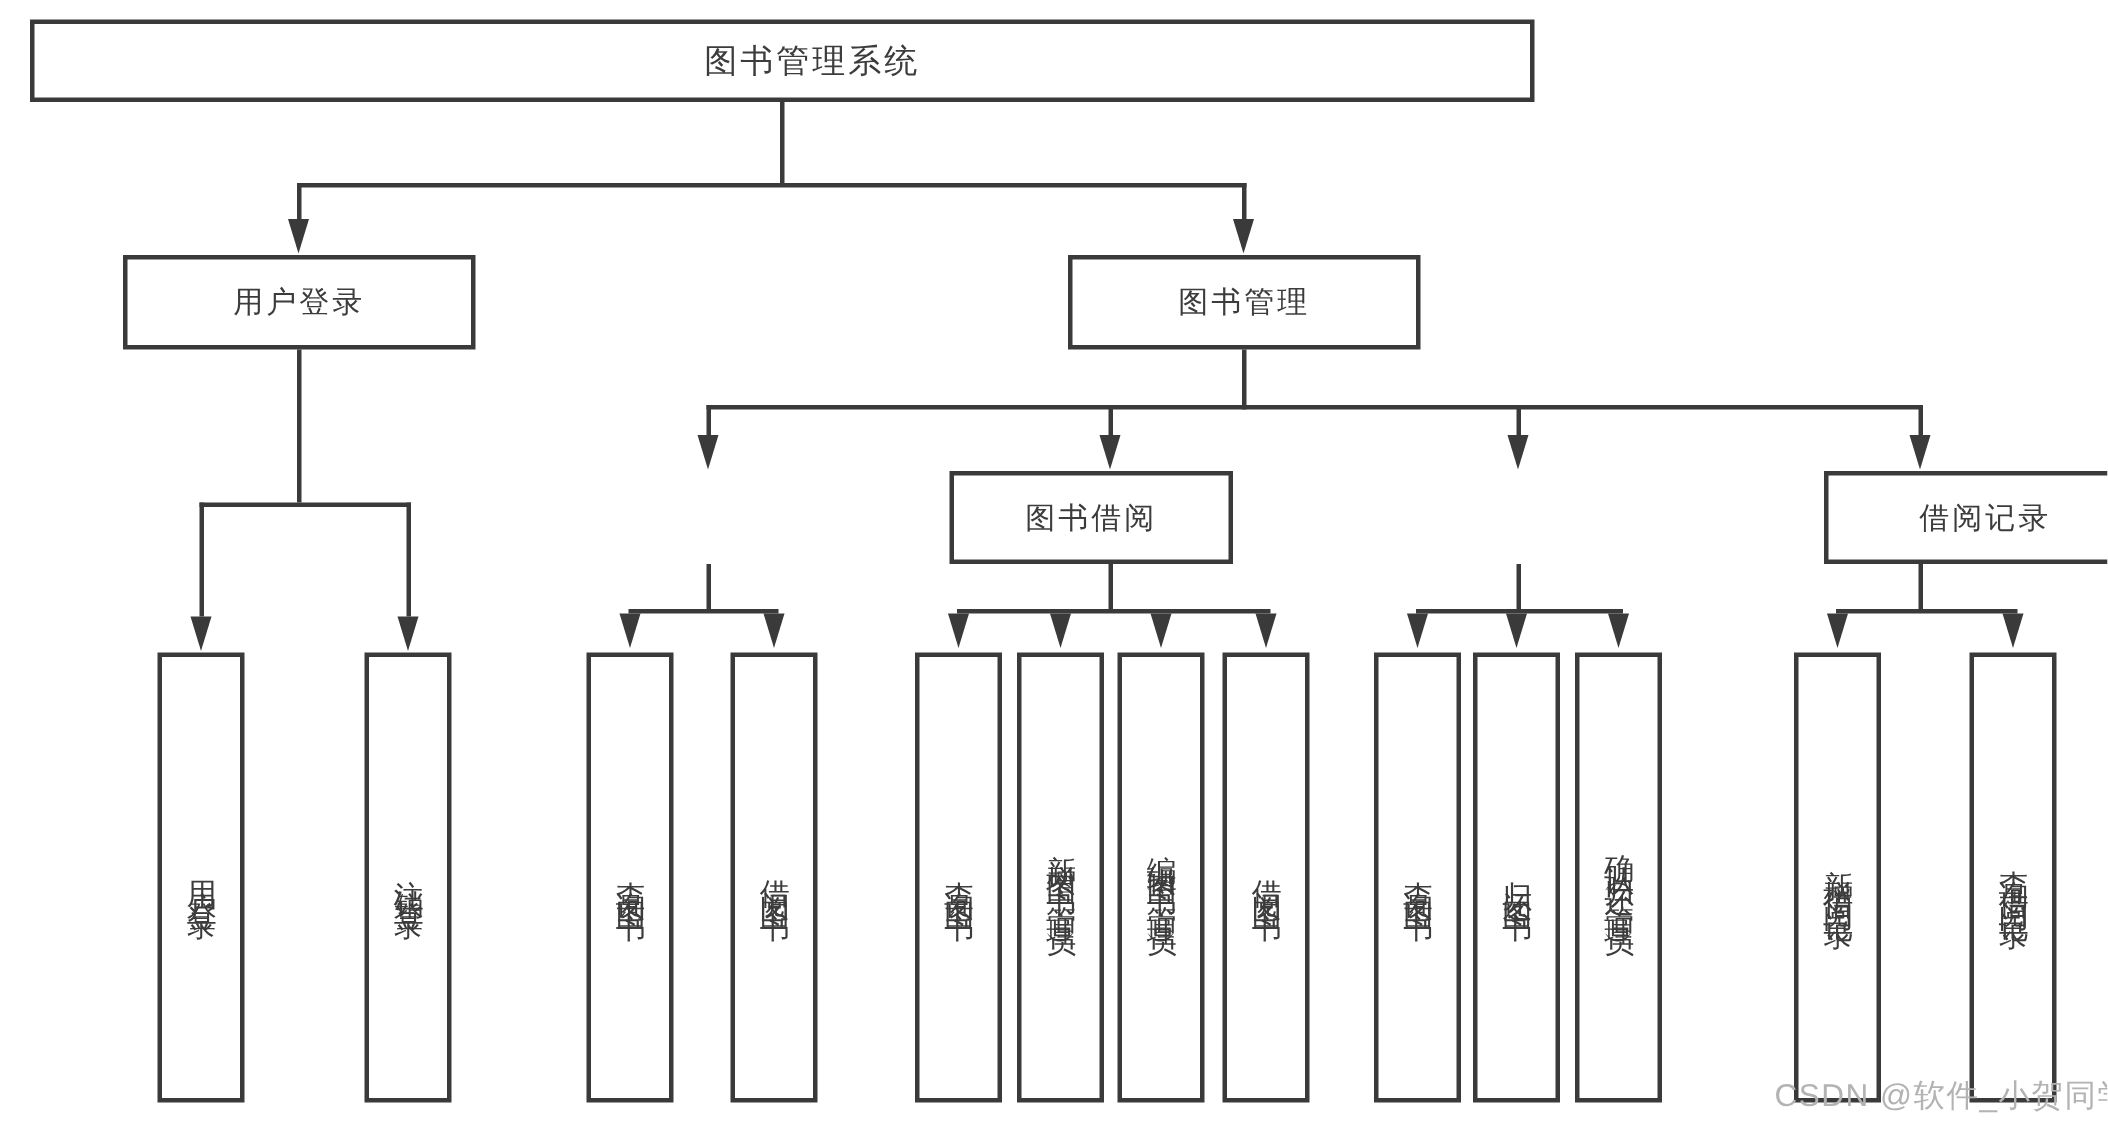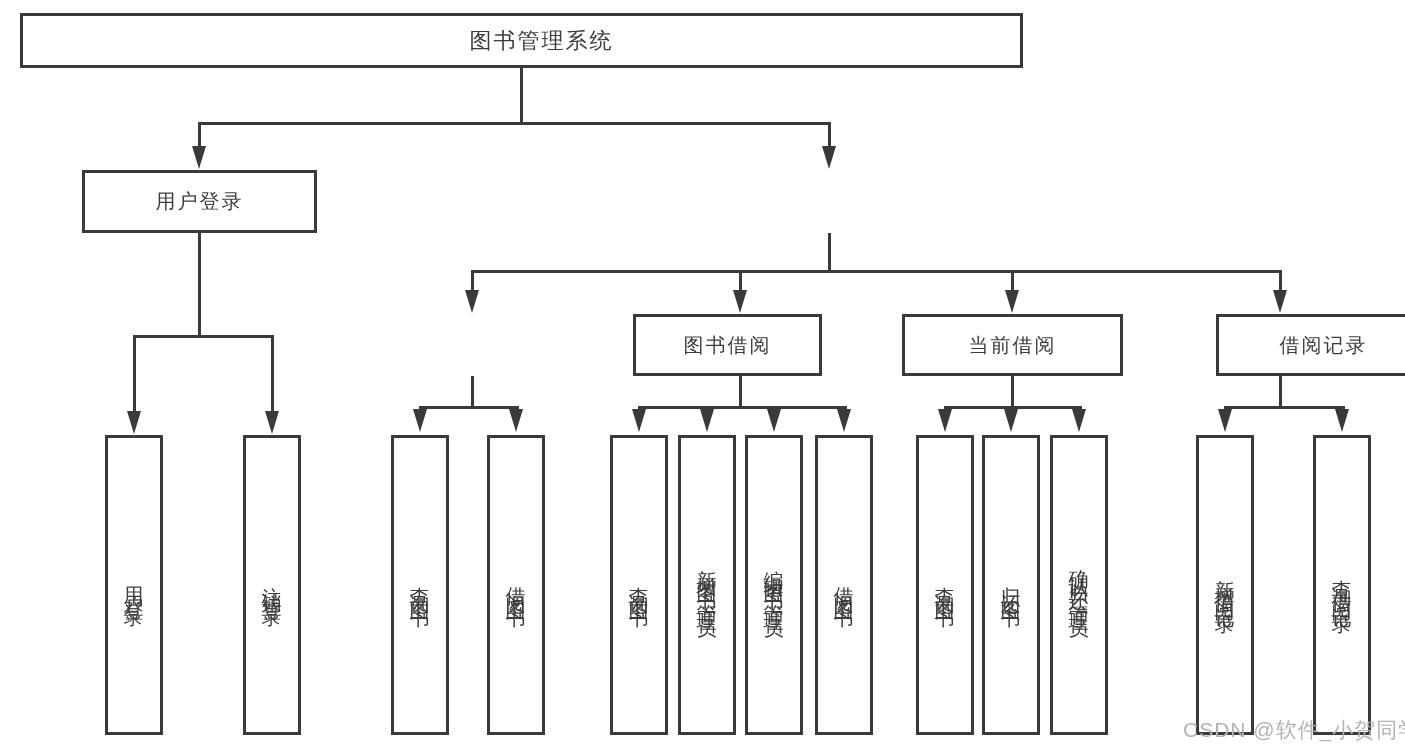--- a/index.html
+++ b/index.html
@@ -73,20 +73,23 @@
   <div class="vline" style="left:520px;top:68px;height:54px;"></div>
   <div class="hline" style="left:198px;top:122px;width:633px;"></div>
   <div class="vline" style="left:198px;top:122px;height:26px;"></div>
   <div class="arrow" style="left:192px;top:146px;"></div>
   <div class="vline" style="left:828px;top:122px;height:26px;"></div>
   <div class="arrow" style="left:822px;top:146px;"></div>
 
   <div class="node h" style="left:82px;top:170px;width:235px;height:63px;">
     <span class="label">用户登录</span>
   </div>
+  <div class="node h" style="left:712px;top:170px;width:235px;height:63px;">
+    <span class="label">图书管理</span>
+  </div>
 
   <div class="vline" style="left:198px;top:233px;height:102px;"></div>
   <div class="hline" style="left:133px;top:335px;width:141px;"></div>
   <div class="vline" style="left:133px;top:335px;height:76px;"></div>
   <div class="arrow" style="left:127px;top:411px;"></div>
   <div class="vline" style="left:271px;top:335px;height:76px;"></div>
   <div class="arrow" style="left:265px;top:411px;"></div>
 
   <div class="vline" style="left:828px;top:233px;height:40px;"></div>
   <div class="hline" style="left:471px;top:270px;width:811px;"></div>
@@ -94,23 +97,20 @@
   <div class="arrow" style="left:465px;top:290px;"></div>
   <div class="vline" style="left:739px;top:270px;height:20px;"></div>
   <div class="arrow" style="left:733px;top:290px;"></div>
   <div class="vline" style="left:1011px;top:270px;height:20px;"></div>
   <div class="arrow" style="left:1005px;top:290px;"></div>
   <div class="vline" style="left:1279px;top:270px;height:20px;"></div>
   <div class="arrow" style="left:1273px;top:290px;"></div>
 
   <div class="node h" style="left:633px;top:314px;width:189px;height:62px;">
     <span class="label">图书借阅</span>
-  </div>
-  <div class="node h" style="left:902px;top:314px;width:221px;height:62px;">
-    <span class="label">当前借阅</span>
   </div>
   <div class="node h" style="left:1216px;top:314px;width:215px;height:62px;">
     <span class="label">借阅记录</span>
   </div>
 
   <div class="vline" style="left:471px;top:376px;height:32px;"></div>
   <div class="hline" style="left:419px;top:406px;width:100px;"></div>
   <div class="arrow" style="left:413px;top:409px;"></div>
   <div class="arrow" style="left:509px;top:409px;"></div>
 

